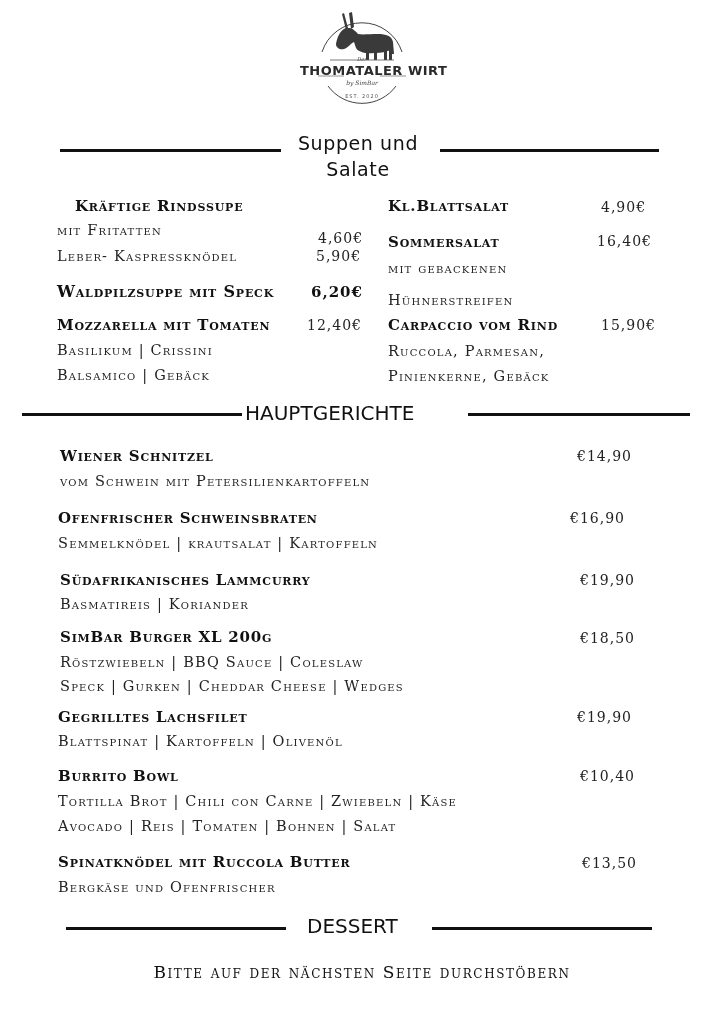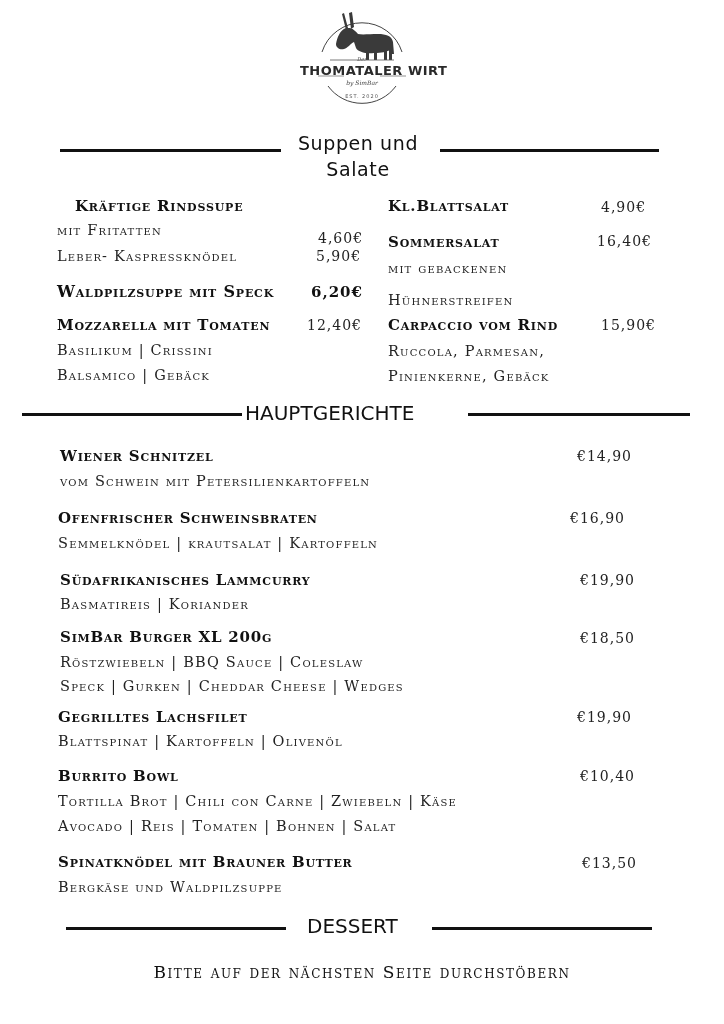--- a/index.html
+++ b/index.html
@@ -222,21 +222,21 @@
 
 <div class="dish" style="left:58px; top:708px;">Gegrilltes Lachsfilet</div>
 <div class="price" style="left:577px; top:709px;">€19,90</div>
 <div class="desc" style="left:58px; top:733px;">Blattspinat | Kartoffeln | Olivenöl</div>
 
 <div class="dish" style="left:58px; top:767px;">Burrito Bowl</div>
 <div class="price" style="left:580px; top:768px;">€10,40</div>
 <div class="desc" style="left:58px; top:793px;">Tortilla Brot | Chili con Carne | Zwiebeln | Käse</div>
 <div class="desc" style="left:58px; top:818px;">Avocado | Reis | Tomaten | Bohnen | Salat</div>
 
-<div class="dish" style="left:58px; top:853px;">Spinatknödel mit Brauner Butter</div>
+<div class="dish" style="left:58px; top:853px;">Spinatknödel mit Ruccola Butter</div>
 <div class="price" style="left:582px; top:855px;">€13,50</div>
-<div class="desc" style="left:58px; top:879px;">Bergkäse und Waldpilzsuppe</div>
+<div class="desc" style="left:58px; top:879px;">Bergkäse und Ofenfrischer</div>
 
 <div class="rule" style="left:66px; top:927px; width:220px;"></div>
 <div class="section-title cap-title" style="left:307px; top:914px;">DESSERT</div>
 <div class="rule" style="left:432px; top:927px; width:220px;"></div>
 
 <div class="footer-note">Bitte auf der nächsten Seite durchstöbern</div>
 
 </body></html>

